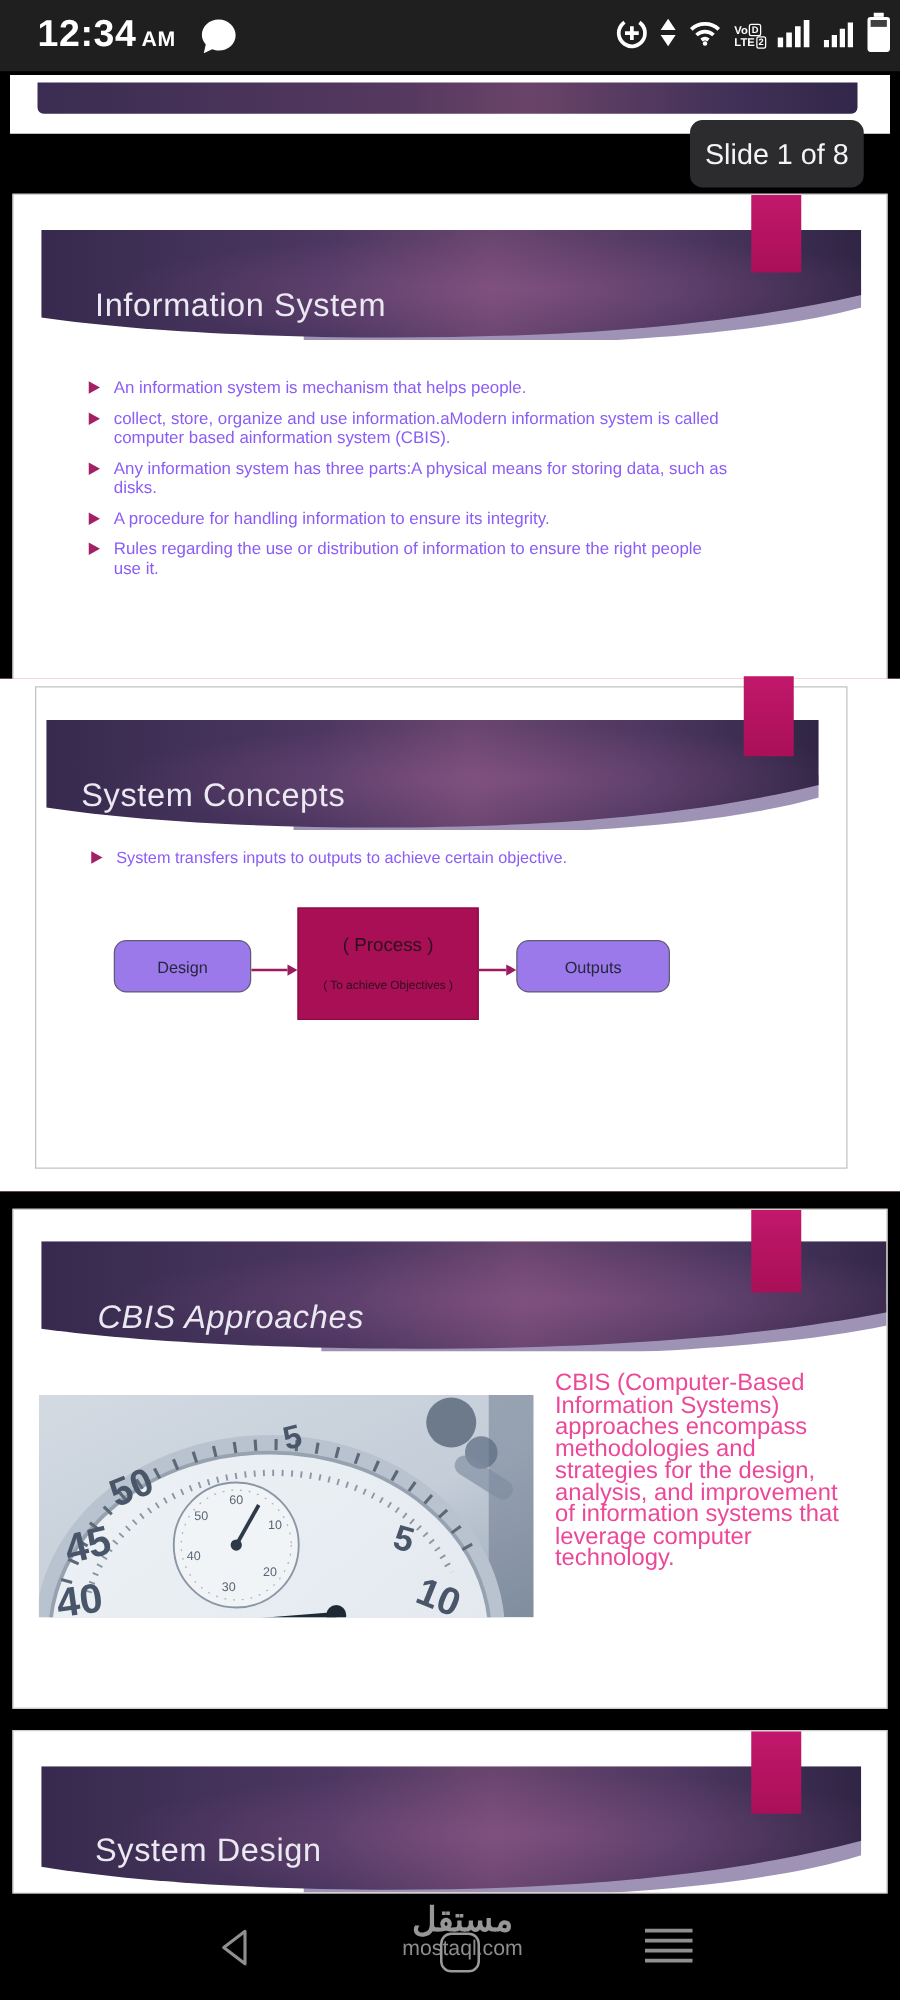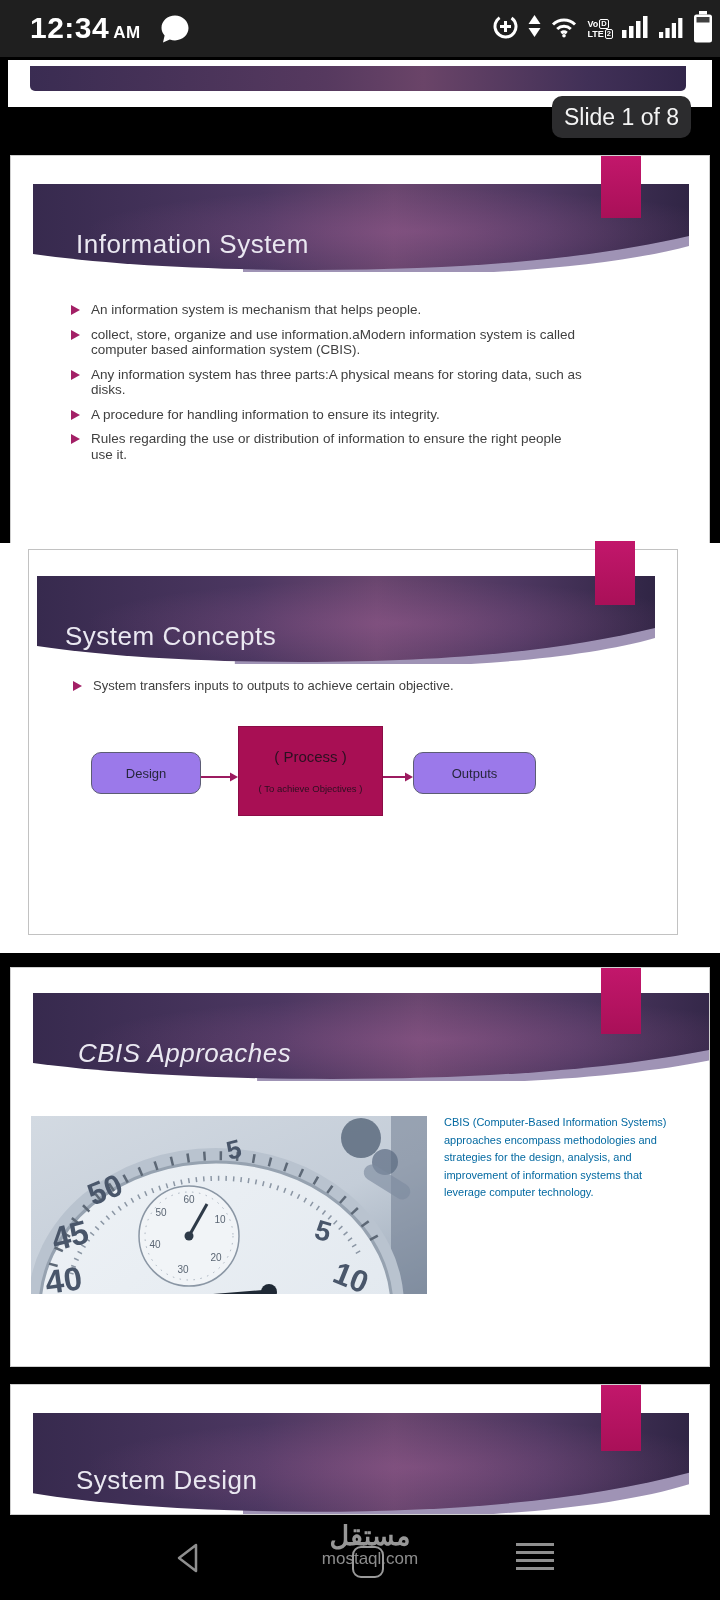--- a/index.html
+++ b/index.html
@@ -6,50 +6,50 @@
   body{width:720px;height:1600px;background:#000;font-family:"Liberation Sans",sans-serif;position:relative;overflow:hidden;}
   .abs{position:absolute;}
   
   .statusbar{left:0;top:0;width:720px;height:57px;background:#1f1f1f;z-index:60;}
   .time{left:30px;top:11px;color:#fff;font-size:30px;font-weight:bold;letter-spacing:.5px;}
   .time .mer{font-size:17px;font-weight:bold;margin-left:4px;margin-top:24px;}
   .sb-icons{right:7px;top:0;height:57px;display:flex;align-items:center;gap:9px;}
   .volte{color:#fff;font-size:9px;font-weight:bold;line-height:10px;text-align:left;}
   .volte .bx{display:inline-block;border:1px solid #fff;border-radius:2px;font-size:7.5px;line-height:8px;padding:0 1px;margin-left:1px;vertical-align:top;}
   
-  .badge{left:552px;top:96px;width:139px;height:42px;background:#2c2c2e;border-radius:10px;color:#f4f4f4;
+  .badge{left:552px;top:96px;width:139px;height:54px;background:#2c2c2e;border-radius:10px;color:#f4f4f4;
          font-size:23px;display:flex;align-items:center;justify-content:center;z-index:55;}
   
   .card{background:#fff;border:1px solid #cfcfcf;box-sizing:border-box;overflow:hidden;}
   .strip{left:8px;top:60px;width:704px;height:47px;background:#fff;}
   .strip-band{left:22px;top:6px;width:656px;height:25px;border-radius:0 0 5px 5px;
     background:linear-gradient(90deg,#3a2c52,#56395f 45%,#6a4468 60%,#413057 85%,#32264a);}
   .tab{width:40px;background:linear-gradient(180deg,#c2176b,#a91058);z-index:5;}
   .banner{height:88px;z-index:2;}
   .banner svg{position:absolute;left:0;top:0;width:100%;height:100%;}
   .btitle{position:absolute;color:#eae8f1;font-size:26px;letter-spacing:.5px;font-weight:400;white-space:nowrap;z-index:3;}
   
   .s1{left:10px;top:129px;width:700px;height:399px;margin-top:26px;}
   .bullets{left:60px;top:146px;width:512px;}
   .brow{display:flex;gap:11px;margin-bottom:9px;}
   .tri{flex:0 0 auto;width:0;height:0;margin-top:3px;border-left:9px solid #a32066;border-top:5.5px solid transparent;border-bottom:5.5px solid transparent;}
-  .btxt{color:#404040;font-size:13.5px;line-height:15.5px;}
+  .btxt{color:#8b5cf6;font-size:13.5px;line-height:15.5px;}
   
   .sel{left:0;top:543px;width:720px;height:410px;background:#b14a2a;padding:0;box-sizing:border-box;z-index:4;}
   .sel-white{width:100%;height:100%;background:#fff;position:relative;}
   .s2card{position:absolute;left:28px;top:6px;width:648px;height:384px;border:1px solid #c2c2c2;background:#fff;}
   .s2bullet{left:44px;top:128px;width:560px;}
   .diagram-label{font-size:13px;color:#26263c;}
   .iobox{background:#9b79ea;border:1.5px solid #5c5c74;border-radius:10px;display:flex;align-items:center;justify-content:center;box-sizing:border-box;}
   .procbox{background:#a80f54;border:1px solid #8c0c46;display:flex;flex-direction:column;align-items:center;justify-content:center;box-sizing:border-box;color:#2b1020;text-align:center;gap:16px;}
   .proc-t{font-size:15px;}
   .proc-s{font-size:9.5px;margin-top:2px;}
   
   .s3{left:10px;top:967px;width:700px;height:400px;}
-  .cbis-p{left:433px;top:146px;width:242px;color:#0369a1;font-size:11px;line-height:17.5px;}
+  .cbis-p{left:433px;top:130px;width:242px;color:#ec4899;font-size:19px;line-height:17.5px;}
   .swimg{left:20px;top:148px;width:396px;height:178px;overflow:hidden;}
   
   .s4{left:10px;top:1384px;width:700px;height:131px;}
   
   .navbar{left:0;top:1515px;width:720px;height:85px;background:#000;z-index:70;}
   .wm{left:275px;top:1522px;width:190px;text-align:center;z-index:71;}
   .wm-ar{color:#979797;font-size:27px;font-weight:bold;line-height:28px;direction:rtl;}
   .wm-dom{color:#8d8d8d;font-size:17px;line-height:18px;}
   .home-sq{left:352px;top:1546px;width:28px;height:28px;border:2.5px solid #9a9a9a;border-radius:9px;z-index:72;}
   .menu{left:516px;top:1543px;width:38px;z-index:71;}

